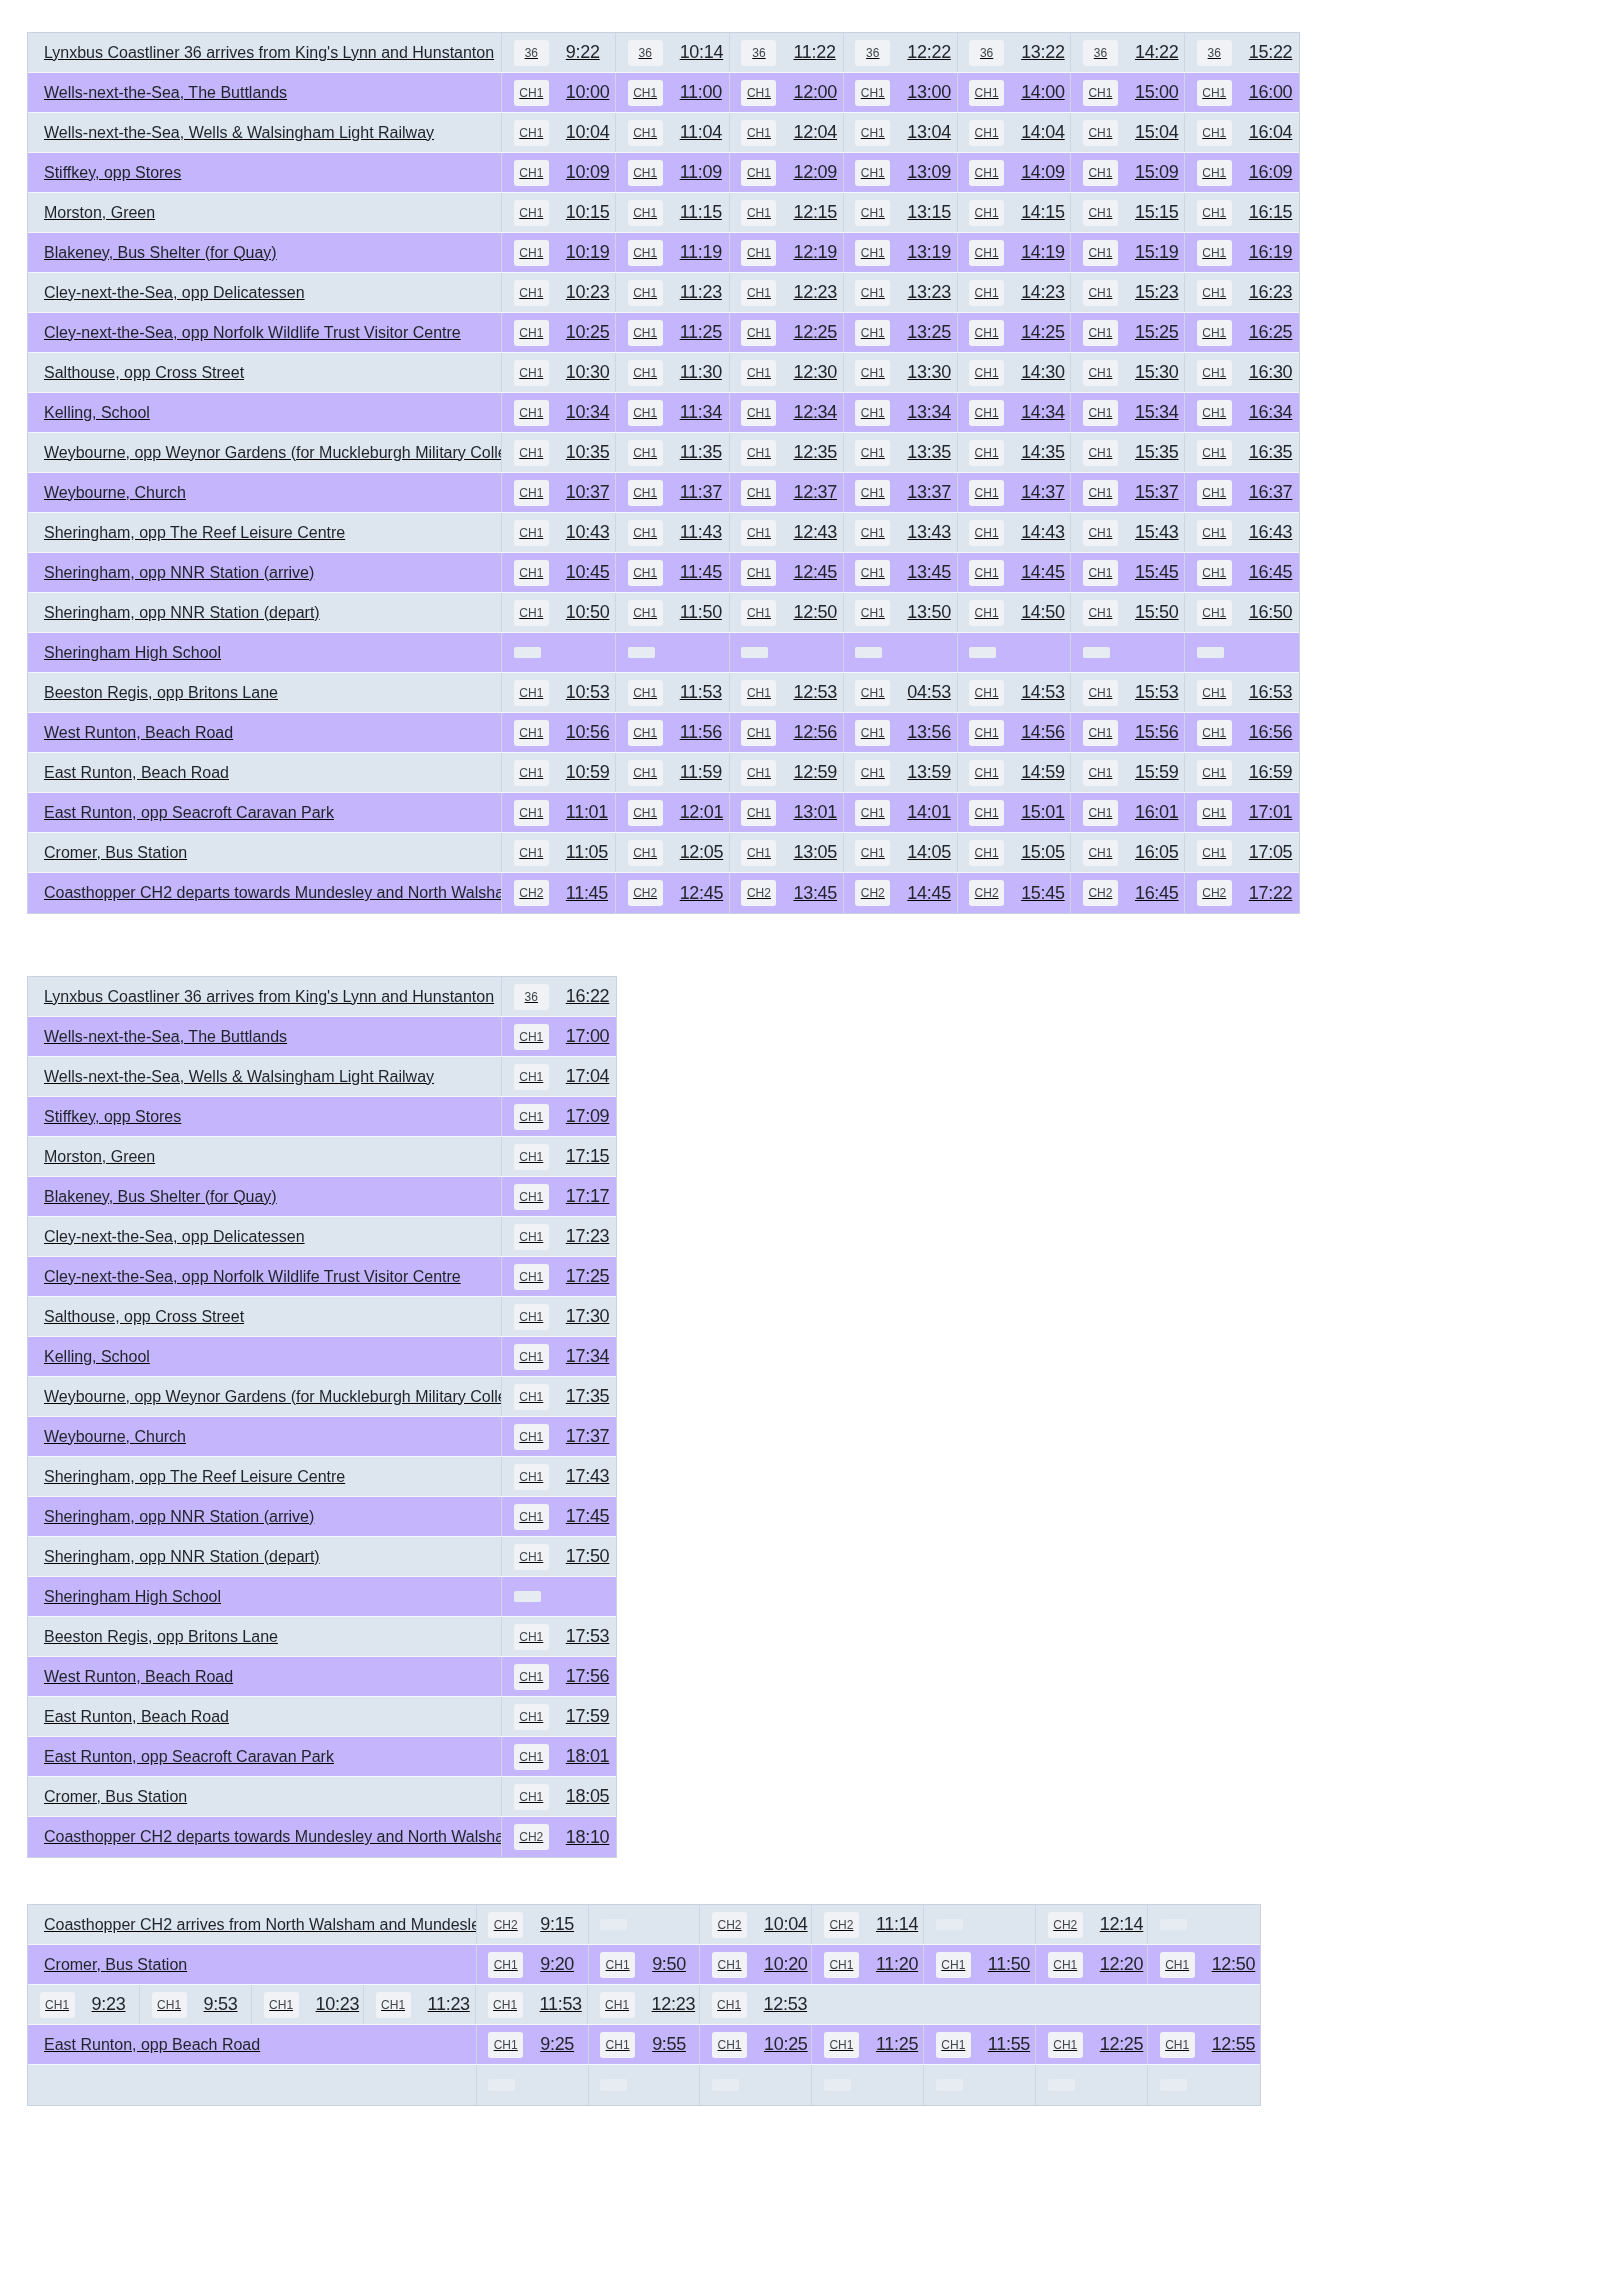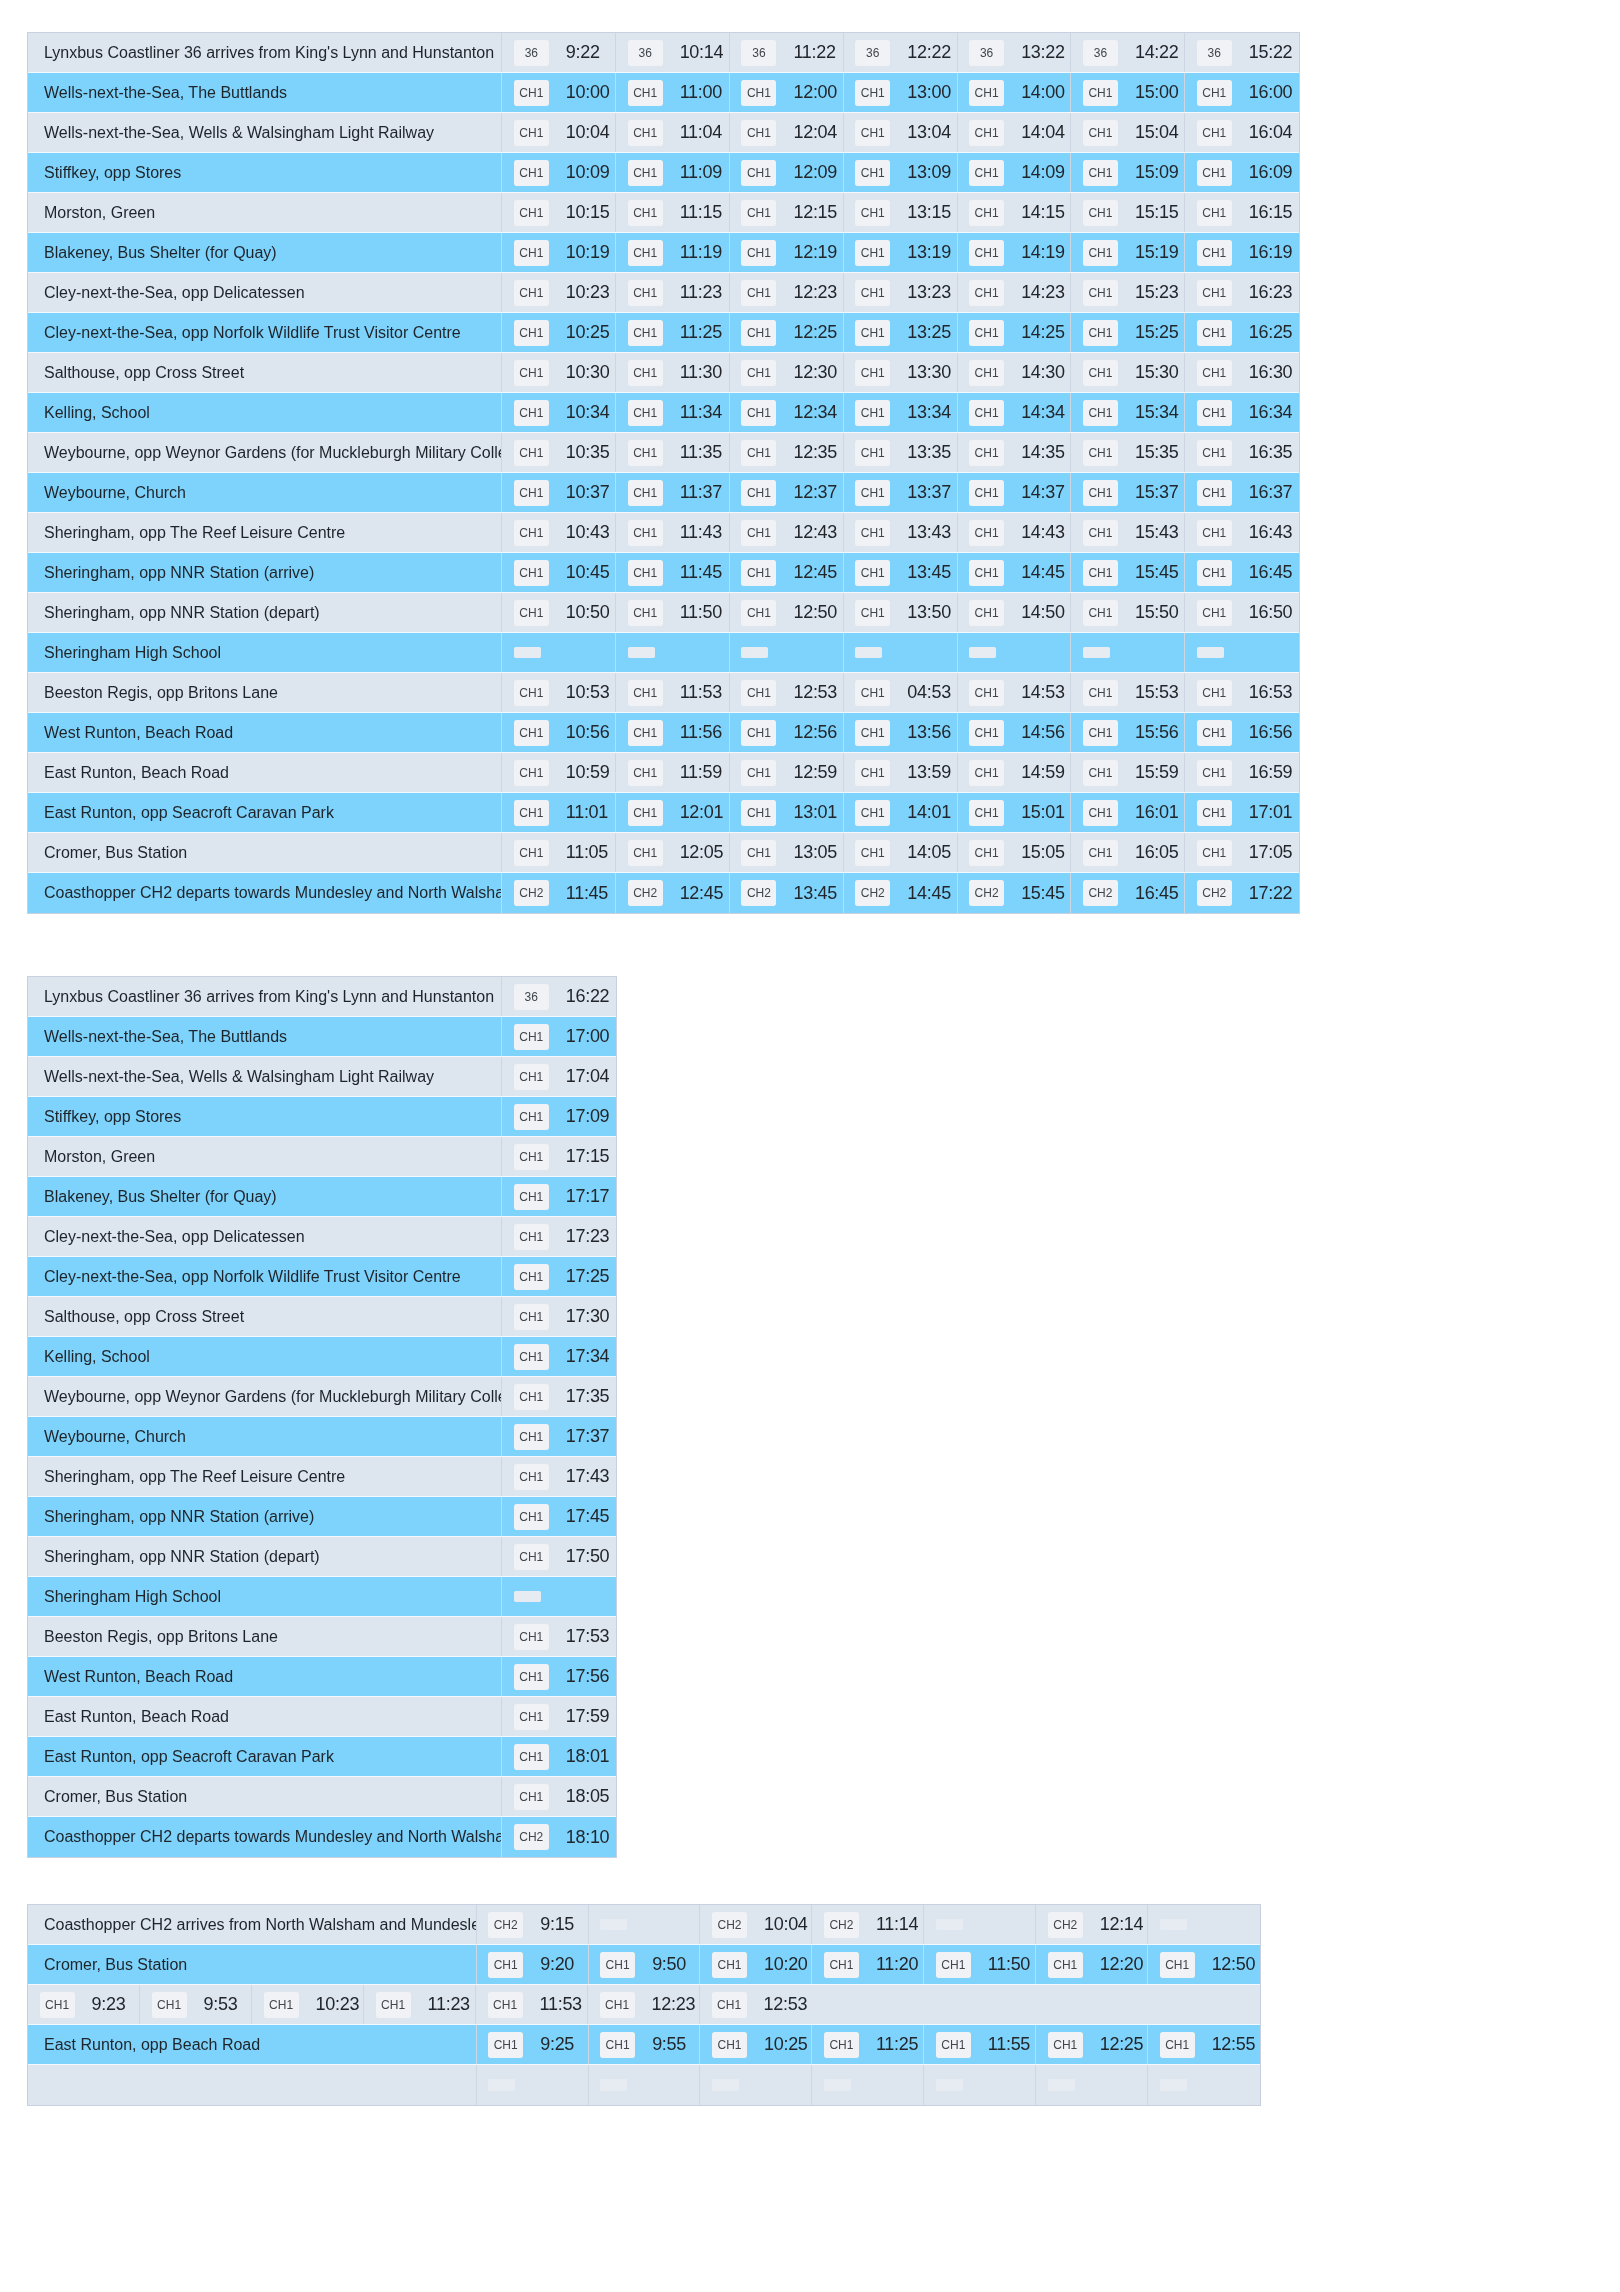--- a/index.html
+++ b/index.html
@@ -11,24 +11,24 @@
   .content{padding-left:27px;}
   .h-sunday{margin:0;padding-top:5.4px;font-size:38px;line-height:41px;font-weight:bold;color:#2b549c;}
   .h-inbound{margin:47px 0 0;font-size:43px;line-height:47px;font-weight:bold;color:#2b549c;}
   .h-monfri{margin:25px 0 0;font-size:30px;line-height:34px;font-weight:bold;color:#2b549c;}
 
   .tt{border:0.9px solid #c7d1e0;box-sizing:border-box;background:#ffffff;}
   .tt1{margin-top:32px;width:1273px;}
   .tt2{margin-top:62px;width:590px;}
   .tt3{margin-top:46px;width:1234px;}
 
-  .tt-row{display:flex;height:40px;box-sizing:border-box;border-bottom:1.8px solid #f5f8fc;}
+  .tt-row{display:flex;height:40px;box-sizing:border-box;border-bottom:1.8px solid #f5f8fc;text-decoration:underline;}
   .tt-row:last-child{border-bottom:none;}
   .tt-row.odd{background:#dde5ef;}
-  .tt-row.even{background:#7dd3fc;}
+  .tt-row.even{background:#c4b5fd;}
 
   .stop-cell{
     width:475px;box-sizing:border-box;display:flex;align-items:center;
     padding-left:16px;border-right:0.9px solid #cdd6e3;
     font-size:16px;color:#1f242a;white-space:nowrap;overflow:hidden;
   }
   .tt3 .stop-cell{width:449px;}
   .time-cell{
     width:114px;box-sizing:border-box;display:flex;align-items:center;
     padding-left:11.6px;gap:17px;border-right:0.9px solid #cdd6e3;

